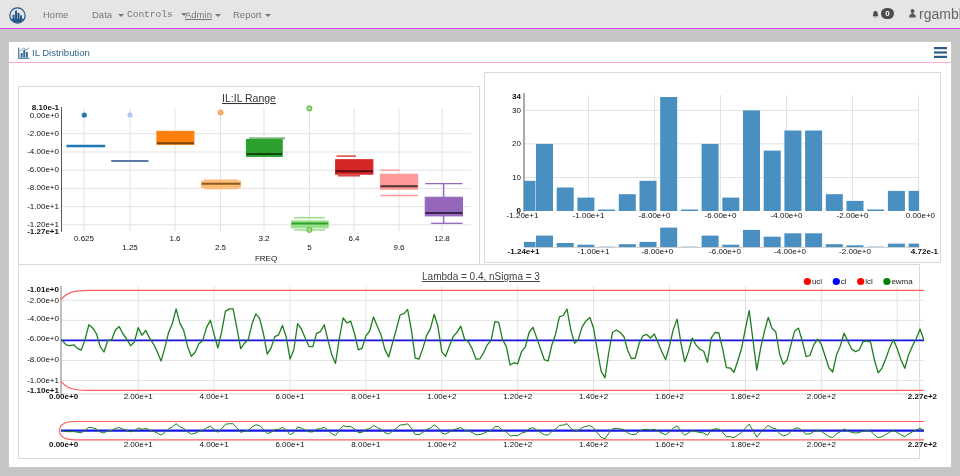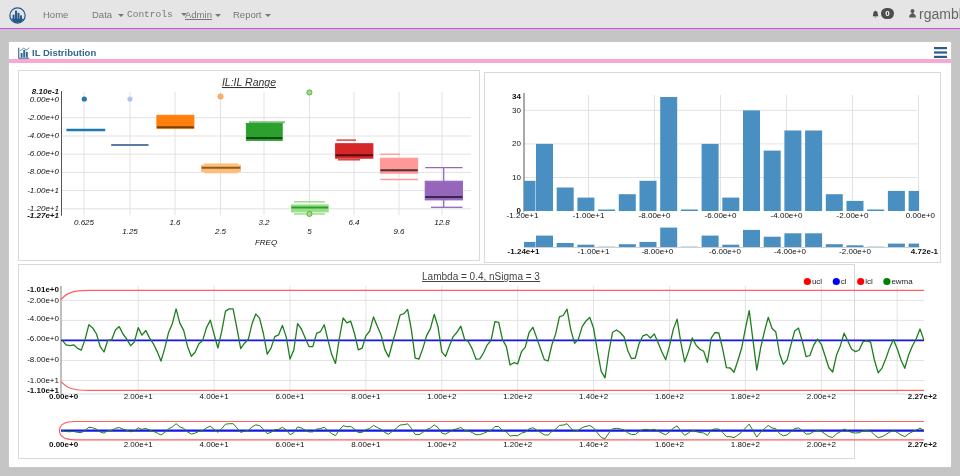--- a/index.html
+++ b/index.html
@@ -1,20 +1,20 @@
 <!DOCTYPE html>
 <html><head><meta charset="utf-8">
 <style>
 * { margin:0; padding:0; box-sizing:border-box; }
 body { width:960px; height:476px; background:#c5c5c5; font-family:"Liberation Sans", sans-serif; overflow:hidden; }
 #nav { position:absolute; left:0; top:0; width:960px; height:29px; background:#e5e5e5; border-bottom:1px solid #d946ef; }
 #nav .item { position:absolute; top:0; height:29px; line-height:29px; font-size:9.5px; color:#777; }
 .caret { display:inline-block; width:0; height:0; border-left:3.5px solid transparent; border-right:3.5px solid transparent; border-top:3.5px solid #777; vertical-align:middle; margin-left:3px; }
 #panel { position:absolute; left:8px; top:41px; width:944px; height:427px; background:#fff; border:1px solid #c9c9c9; border-radius:2px; }
-#phead { position:absolute; left:0; top:0; width:100%; height:21px; border-bottom:4px solid #f9a8d4;font-weight:bold; }
+#phead { position:absolute; left:0; top:0; width:100%; height:21px; border-bottom:1px solid #f9a8d4; }
 #ptitle { position:absolute; left:10px; top:4.5px; font-size:9.5px; color:#34678d; }
 .chartbox { position:absolute; background:#fff; border:1px solid #d9d9d9; }
 svg { position:absolute; left:0; top:0; }
 svg text { font-family:"Liberation Sans", sans-serif; }
 </style></head>
 <body>
 <div id="nav">
   <svg width="17" height="17" style="left:9px; top:7px;" viewBox="0 0 18 18">
     <circle cx="9" cy="9" r="8.1" fill="none" stroke="#24578a" stroke-width="1.3"></circle>
     <path d="M3.8,13.6 L3.8,8.2 L5.9,8.2 L5.9,13.6 Z" fill="#24578a"></path>
@@ -46,21 +46,21 @@
       <rect x="10.5" y="6.5" width="2.6" height="7.5" fill="#34678d"></rect>
       <path d="M3 5 L7.5 1.5 L11 4 L15 1" stroke="#34678d" stroke-width="1" fill="none"></path>
     </svg>
     <div id="ptitle" style="left:23px;">IL Distribution</div>
     <svg width="13" height="11" style="left:925px; top:5px;" viewBox="0 0 13 11">
       <rect x="0" y="0" width="13" height="2.2" fill="#2a5d8c"></rect>
       <rect x="0" y="4.4" width="13" height="2.2" fill="#2a5d8c"></rect>
       <rect x="0" y="8.8" width="13" height="2.2" fill="#2a5d8c"></rect>
     </svg>
   </div>
-  <div class="chartbox" style="left:9px; top:28px; width:462px; height:191px;font-style:italic;">
+  <div class="chartbox" style="left:9px; top:44px; width:462px; height:191px;">
     <svg width="460" height="189" viewBox="0 0 460 189">
 <text x="230" y="15" text-anchor="middle" font-size="10.5" fill="#333" text-decoration="underline">IL:IL Range</text>
 <line x1="65" y1="21" x2="65" y2="144.3" stroke="#e2e2e2" stroke-width="1"></line>
 <line x1="111" y1="21" x2="111" y2="144.3" stroke="#e2e2e2" stroke-width="1"></line>
 <line x1="156" y1="21" x2="156" y2="144.3" stroke="#e2e2e2" stroke-width="1"></line>
 <line x1="201.5" y1="21" x2="201.5" y2="144.3" stroke="#e2e2e2" stroke-width="1"></line>
 <line x1="245" y1="21" x2="245" y2="144.3" stroke="#e2e2e2" stroke-width="1"></line>
 <line x1="290.5" y1="21" x2="290.5" y2="144.3" stroke="#e2e2e2" stroke-width="1"></line>
 <line x1="335" y1="21" x2="335" y2="144.3" stroke="#e2e2e2" stroke-width="1"></line>
 <line x1="380" y1="21" x2="380" y2="144.3" stroke="#e2e2e2" stroke-width="1"></line>
@@ -193,21 +193,21 @@
 <line x1="39" y1="174.5" x2="434" y2="174.5" stroke="#bbb" stroke-width="0.7"></line>
 <text x="38.5" y="180.5" text-anchor="middle" font-size="8" fill="#111" font-weight="bold">-1.24e+1</text>
 <text x="108.5" y="180.5" text-anchor="middle" font-size="8" fill="#111">-1.00e+1</text>
 <text x="172.3" y="180.5" text-anchor="middle" font-size="8" fill="#111">-8.00e+0</text>
 <text x="240" y="180.5" text-anchor="middle" font-size="8" fill="#111">-6.00e+0</text>
 <text x="305" y="180.5" text-anchor="middle" font-size="8" fill="#111">-4.00e+0</text>
 <text x="370" y="180.5" text-anchor="middle" font-size="8" fill="#111">-2.00e+0</text>
 <text x="453" y="180.5" text-anchor="end" font-size="8" fill="#111" font-weight="bold">4.72e-1</text>
     </svg>
   </div>
-  <div class="chartbox" style="left:9px; top:222px; width:837px; height:195px;">
+  <div class="chartbox" style="left:9px; top:222px; width:902px; height:195px;">
     <svg width="920" height="192" viewBox="0 0 920 192">
 <text x="462" y="15" text-anchor="middle" font-size="10" fill="#444" text-decoration="underline">Lambda = 0.4, nSigma = 3</text>
 <circle cx="788.4" cy="16.5" r="3.6" fill="#ff0000"></circle>
 <text x="792.9" y="19.3" font-size="8" fill="#222">ucl</text>
 <circle cx="817.3" cy="16.5" r="3.6" fill="#0000ff"></circle>
 <text x="821.8" y="19.3" font-size="8" fill="#222">cl</text>
 <circle cx="841.7" cy="16.5" r="3.6" fill="#ff0000"></circle>
 <text x="846.2" y="19.3" font-size="8" fill="#222">lcl</text>
 <circle cx="867.9" cy="16.5" r="3.6" fill="#008000"></circle>
 <text x="872.4" y="19.3" font-size="8" fill="#222">ewma</text>

